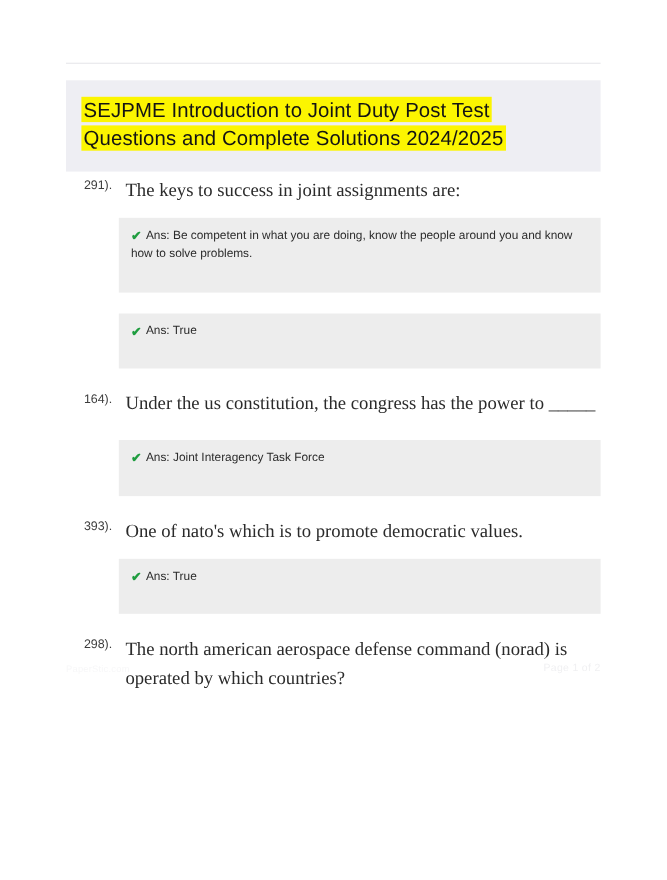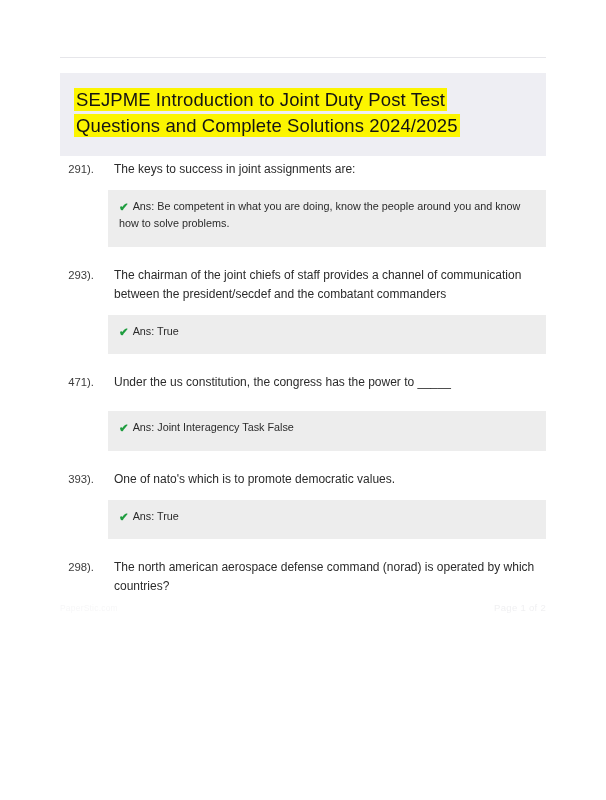--- a/index.html
+++ b/index.html
@@ -74,41 +74,42 @@
   }
 
   .q-row {
     display: flex;
     align-items: flex-start;
   }
 
   .q-num {
     flex: 0 0 42px;
     width: 42px;
-    text-align: center;
+    text-align: right;
     font-size: 11.3px;
     line-height: 1.5;
     color: #3c3c3c;
     padding-top: 1px;
     padding-right: 0;
     white-space: nowrap;
   }
 
   .q-text {
     flex: 1 1 auto;
     padding-left: 12px;
-    font-size: 12px;
+    font-size: 17px;
     line-height: 1.58;
     color: #2b2b2b;
+    font-family: Liberation Serif, serif;
   }
 
   .ans-box {
     margin: 11px 0 0 48px;
     background: #ededed;
-    padding: 8px 11px 14px 11px;
+    padding: 8px 11px 25px 11px;
     box-sizing: border-box;
     font-size: 10.8px;
     line-height: 1.62;
     color: #2b2b2b;
   }
 
   .check-icon {
     display: inline-block;
     vertical-align: -1px;
     margin-right: 4px;
@@ -153,34 +154,30 @@
       <div class="qa-item">
         <div class="q-row">
           <div class="q-num">291).</div>
           <div class="q-text">The keys to success in joint assignments are:</div>
         </div>
         <div class="ans-box"><span class="check-icon">✔</span><span>Ans: Be competent in what you are doing, know the people around you and know how to solve problems.</span></div>
       </div>
       <div class="qa-item">
       </div>
       <div class="qa-item">
-        <div class="q-row">
-          <div class="q-num">293).</div>
-          <div class="q-text">The chairman of the joint chiefs of staff provides a channel of communication between the president/secdef and the combatant commanders</div>
-        </div>
         <div class="ans-box"><span class="check-icon">✔</span><span>Ans: True</span></div>
       </div>
       <div class="qa-item">
         <div class="q-row">
-          <div class="q-num">471).</div>
+          <div class="q-num">164).</div>
           <div class="q-text">Under the us constitution, the congress has the power to _____</div>
         </div>
       </div>
       <div class="qa-item">
-        <div class="ans-box"><span class="check-icon">✔</span><span>Ans: Joint Interagency Task False</span></div>
+        <div class="ans-box"><span class="check-icon">✔</span><span>Ans: Joint Interagency Task Force</span></div>
       </div>
       <div class="qa-item">
       </div>
       <div class="qa-item">
         <div class="q-row">
           <div class="q-num">393).</div>
           <div class="q-text">One of nato's which is to promote democratic values.</div>
         </div>
         <div class="ans-box"><span class="check-icon">✔</span><span>Ans: True</span></div>
       </div>

